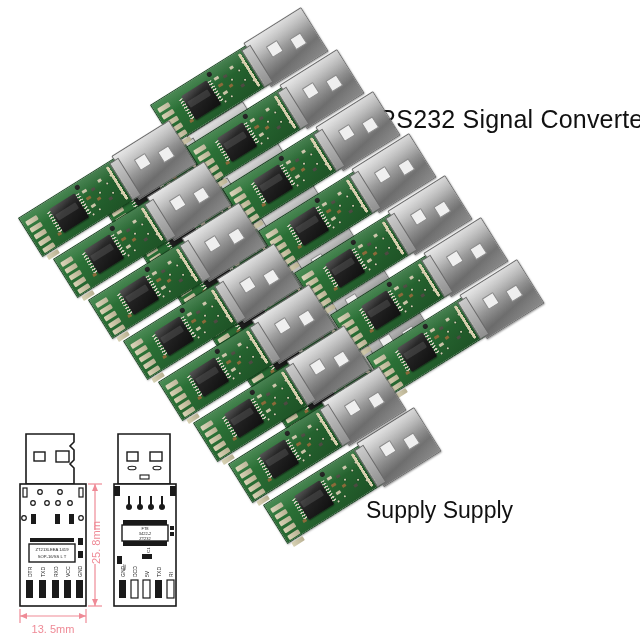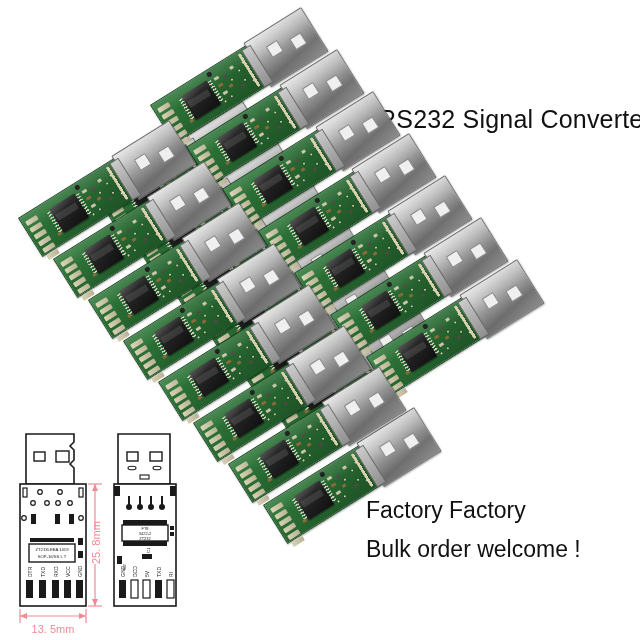--- a/index.html
+++ b/index.html
@@ -905,22 +905,21 @@
           <div class="face"></div>
           <div class="hole" style="left: 16px; top: 14px; width: 11px; height: 11px;"></div>
           <div class="hole" style="left: 40px; top: 20px; width: 11px; height: 11px;"></div>
           <div class="neck" style="left: -7px; top: 4px; width: 9px; height: 42px;"></div>
           <div class="pins" style="left: -12px; top: 6px; width: 7px; height: 38px;"></div>
         </div>
       </div>
     </div>
 
   <div class="title-text">RS232 Signal Converter</div>
-  <div class="foot1">Factory Factory</div>
-  <div class="foot2">Bulk order welcome !</div>
+  <div class="foot1">Supply Supply</div>
 
   <div class="drawing">
     <svg width="190" height="220" viewBox="0 0 190 220">
       <g id="dwg-front">
 
         <path d="M26 14 H74 V22 L70 26 L74 30 V40 L70 44 L74 48 V64 H26 Z" fill="#ffffff" stroke="#1a1a1a" stroke-width="1.6"></path>
         <rect x="34" y="32" width="11" height="9" fill="#ffffff" stroke="#1a1a1a" stroke-width="1.4"></rect>
         <rect x="56" y="31" width="13" height="11" fill="#ffffff" stroke="#1a1a1a" stroke-width="1.4"></rect>
 
         <rect x="20" y="64" width="66" height="122" fill="#ffffff" stroke="#1a1a1a" stroke-width="1.6"></rect>

